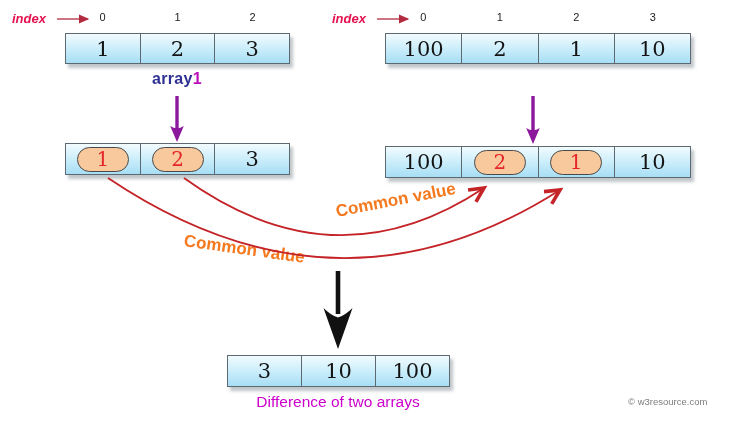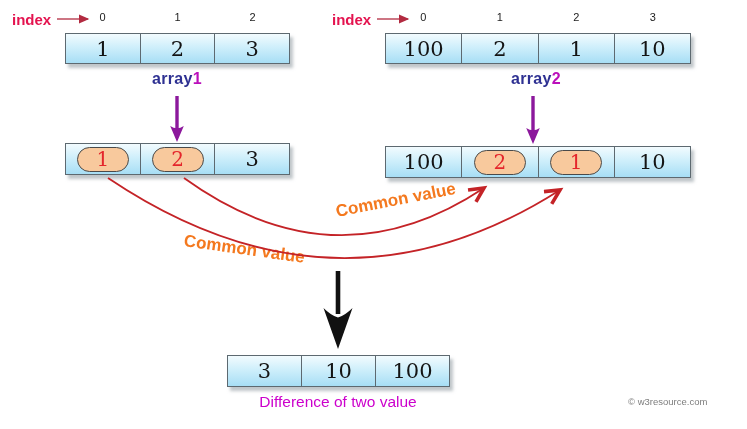--- a/index.html
+++ b/index.html
@@ -10,21 +10,21 @@
          border:1px solid #5D6970;box-shadow:3px 4px 3px rgba(140,152,158,.55);box-sizing:border-box;}
   .cell{flex:1;display:flex;align-items:center;justify-content:center;
         border-right:1px solid #5D6970;font-family:"DejaVu Serif",serif;
         font-size:21px;color:#141414;}
   .cell:last-child{border-right:none;}
   .pill{width:52px;height:25px;border-radius:13px;background:#F8C99D;
         border:1.5px solid #4A4A4A;display:flex;align-items:center;justify-content:center;
         color:#E4262C;font-size:20px;font-family:"DejaVu Serif",serif;box-sizing:border-box;}
   .idxrow{position:absolute;display:flex;font-size:11px;color:#222;}
   .idxrow span{flex:1;text-align:center;}
-  .index-label{position:absolute;color:#E4134F;font-weight:bold;font-size:15px;}
+  .index-label{position:absolute;color:#E4134F;font-weight:bold;font-size:13px;font-style:italic;}
   .arr-label{position:absolute;font-weight:bold;font-size:16px;color:#2E3192;
              text-align:center;letter-spacing:.3px;}
   .arr-label .digit{color:#BB10BB;}
   .common{position:absolute;color:#F4791F;font-weight:bold;font-size:17px;white-space:nowrap;}
   .caption{position:absolute;color:#CC00CC;font-size:15.5px;text-align:center;}
   .watermark{position:absolute;color:#7D7D7D;font-size:9.5px;}
   svg.overlay{position:absolute;left:0;top:0;pointer-events:none;}
 </style>
 </head>
 <body>
@@ -68,23 +68,20 @@
     <div class="cell">
         <span>2</span>
       </div>
     <div class="cell">
         <span>1</span>
       </div>
     <div class="cell">
         <span>10</span>
       </div>
   </div>
-  <div class="arr-label" style="left:466px;top:70px;width:140px;">
-    <span>array</span><span class="digit">2</span>
-  </div>
 
   <div class="array" style="left:65px;top:143px;width:225px;height:32px;">
     <div class="cell">
       <span class="pill">
           <span>1</span>
         </span>
     </div>
     <div class="cell">
       <span class="pill">
           <span>2</span>
@@ -121,21 +118,21 @@
     <div class="cell">
         <span>3</span>
       </div>
     <div class="cell">
         <span>10</span>
       </div>
     <div class="cell">
         <span>100</span>
       </div>
   </div>
-  <div class="caption" style="left:238px;top:393px;width:200px;">Difference of two value</div>
+  <div class="caption" style="left:238px;top:393px;width:200px;">Difference of two arrays</div>
 
   <div class="watermark" style="left:628px;top:396px;">© w3resource.com</div>
 
   <svg class="overlay" width="747" height="429" viewBox="0 0 747 429">
     <defs>
       <marker id="idxHead" markerWidth="9" markerHeight="8" refX="7" refY="3.5" orient="auto">
         <path d="M0,0 L8,3.5 L0,7 Z" fill="#B22A40"></path>
       </marker>
       <marker id="redHead" markerWidth="13" markerHeight="12" refX="9" refY="5" orient="auto">
         <path d="M1,1 L9,5 L1,9" fill="none" stroke="#C42327" stroke-width="2"></path>

